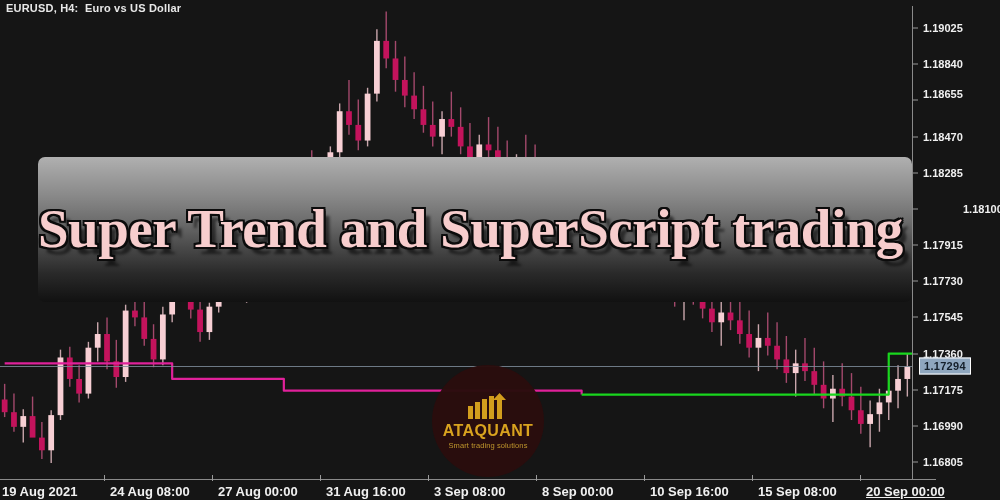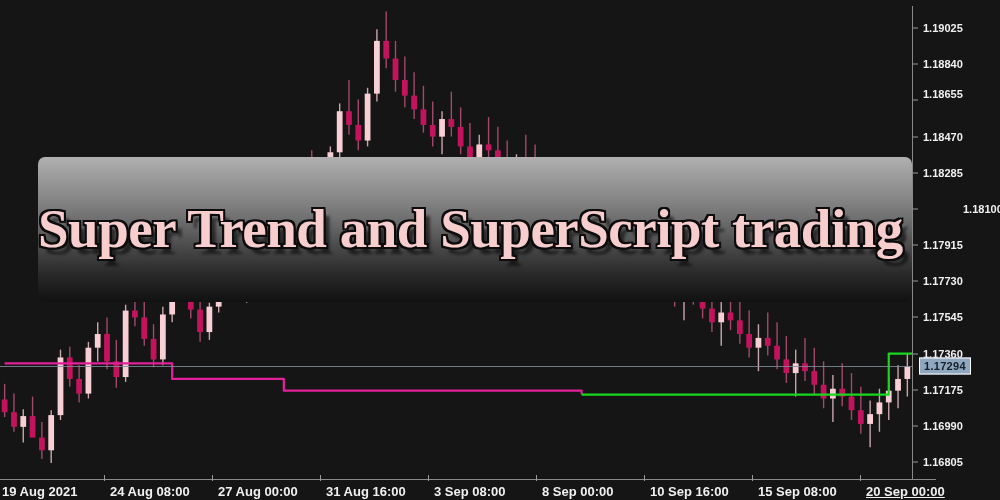--- a/index.html
+++ b/index.html
@@ -184,20 +184,21 @@
     margin-top: 3px;
     letter-spacing: 0.1px;
     line-height: 1;
   }
 </style>
 </head>
 <body>
 
 <div id="app">
 
+  <div class="chart-title">EURUSD, H4:  Euro vs US Dollar</div>
 
   <div class="plot">
     <svg id="plot-svg" width="912" height="470" viewBox="0 0 912 470">
         <line x1="4.653061224489796" x2="4.653061224489796" y1="373.8503118503108" y2="407.0727650727648" stroke="#a3496c" stroke-width="1.4"></line>
         <rect x="1.7681632653061223" y="389.4844074844091" width="5.769795918367347" height="12.702702702699185" fill="#c3135c"></rect>
         <line x1="13.959183673469386" x2="13.959183673469386" y1="383.6216216216195" y2="421.7297297297301" stroke="#a3496c" stroke-width="1.4"></line>
         <rect x="11.074285714285713" y="402.18711018710826" width="5.769795918367347" height="14.656964656965272" fill="#c3135c"></rect>
         <line x1="23.26530612244898" x2="23.26530612244898" y1="399.2557172557178" y2="432.4781704781718" stroke="#c9a6ac" stroke-width="1.4"></line>
         <rect x="20.380408163265308" y="406.0956340956318" width="5.769795918367347" height="10.748440748441737" fill="#f7cfd4"></rect>
         <line x1="32.57142857142857" x2="32.57142857142857" y1="386.5530145530143" y2="416.84407484407353" stroke="#a3496c" stroke-width="1.4"></line>
@@ -448,14 +449,25 @@
       <div class="xlabel" style="left: 758px;">15 Sep 08:00</div>
       <div class="xtick" style="left: 752px;"></div>
       <div class="xlabel" style="left: 866px; text-decoration: underline;">20 Sep 00:00</div>
       <div class="xtick" style="left: 860px;"></div>
     </div>
 
   <div class="banner">
     <div class="banner-text">Super Trend and SuperScript trading Strategy</div>
   </div>
 
+  <div class="logo">
+    <svg class="logo-mark" viewBox="0 0 44 28">
+      <rect x="2" y="13" width="5" height="13" fill="#d9a31e"></rect>
+      <rect x="9" y="9" width="5" height="17" fill="#d9a31e"></rect>
+      <rect x="16" y="6" width="5" height="20" fill="#d9a31e"></rect>
+      <rect x="23" y="3" width="5" height="23" fill="#d9a31e"></rect>
+      <path d="M31 26 L31 7 L27 7 L33.5 0 L40 7 L36 7 L36 26 Z" fill="#d9a31e"></path>
+    </svg>
+    <div class="logo-name">ATAQUANT</div>
+    <div class="logo-tag">Smart trading solutions</div>
+  </div>
 
 </div>
 
 </body></html>

